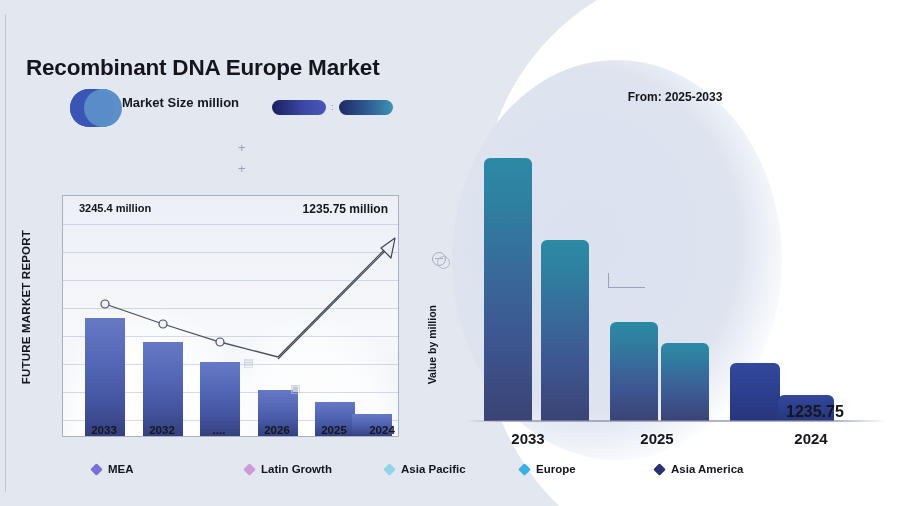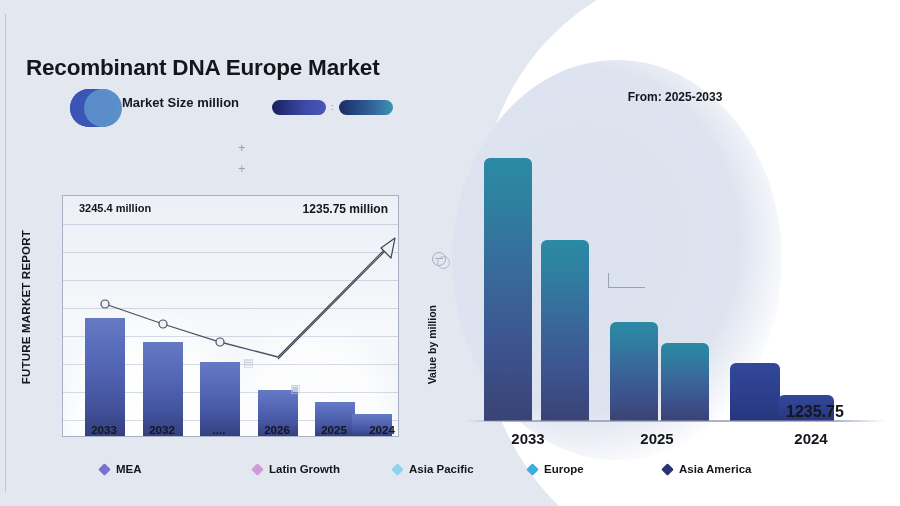--- a/index.html
+++ b/index.html
@@ -111,21 +111,21 @@
   .solid-blue{background:linear-gradient(180deg,#33489c 0%,#2c3e8c 55%,#27357c 100%);}
   .baseline{position:absolute;left:466px;top:420px;width:420px;height:2px;
     background:linear-gradient(90deg,rgba(150,160,185,0) 0%,rgba(130,140,170,.65) 10%,rgba(130,140,170,.65) 88%,rgba(150,160,185,0) 100%);}
   .rxlabels span{position:absolute;font-size:15px;font-weight:bold;color:#14161c;transform:translateX(-50%);}
   .val-1235{position:absolute;left:786px;top:373px;font-size:16px;font-weight:bold;color:#14161c;margin-top:30px;}
   .corner-mark{position:absolute;left:608px;top:273px;width:36px;height:14px;
     border-left:1.4px solid #9aa2b6;border-bottom:1.4px solid #9aa2b6;}
   .minus-circ2{position:absolute;left:437px;top:256px;width:11px;height:11px;border-radius:50%;border:1px solid #b3b9c8;}
 
   
-  .legend{position:absolute;left:8px;top:463px;width:828px;height:22px;padding-left:36px;}
+  .legend{position:absolute;left:0;top:463px;width:828px;height:22px;padding-left:36px;}
   .lg-item{position:absolute;display:flex;align-items:center;gap:7px;font-size:11.5px;font-weight:bold;color:#14161c;white-space:nowrap;}
   .diamond{width:9px;height:9px;transform:rotate(45deg);border-radius:1.5px;}
 </style>
 </head>
 <body>
 
 <div id="canvas">
 
   <div class="white-wedge2"></div>
   <div class="white-wedge"></div>

